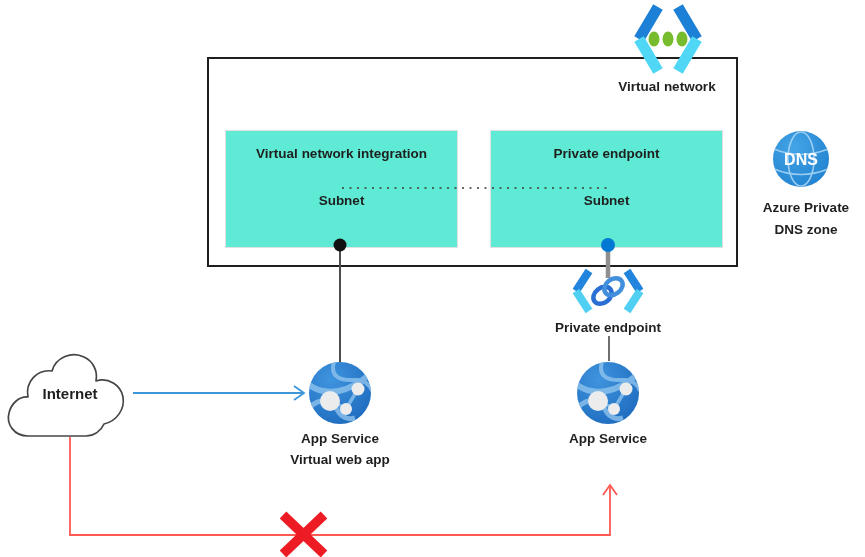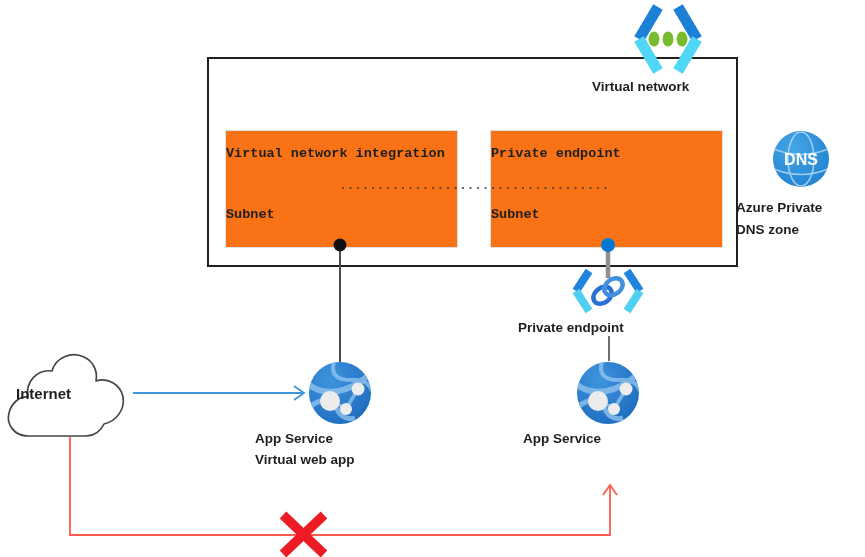--- a/index.html
+++ b/index.html
@@ -1,31 +1,31 @@
 <!DOCTYPE html>
 <html><head>
 <meta charset="utf-8">
 <style>
   html,body{margin:0;padding:0;background:#ffffff;}
   .canvas{
     position:relative;width:865px;height:557px;background:#ffffff;overflow:hidden;
     font-family:"Liberation Sans","DejaVu Sans",sans-serif;color:#1f1f1f;
   }
   .abs{position:absolute;}
-  .lbl{font-weight:700;font-size:13.5px;text-align:left;line-height:20px;color:#1f1f1f;}
+  .lbl{font-weight:700;font-size:13.5px;text-align:center;line-height:20px;color:#1f1f1f;}
   .vnet-box{
     left:207px;top:57px;width:531px;height:210px;
     background:#ffffff;border:2px solid #1f1f1f;box-sizing:border-box;z-index:1;
   }
   .subnet{
-    width:233px;height:118px;background:#f97316;border:1px solid #e0e0e0;
-    box-sizing:border-box;z-index:2;font-family:Liberation Mono, monospace;
+    width:233px;height:118px;background:#5eead4;border:1px solid #e0e0e0;
+    box-sizing:border-box;z-index:2;
   }
   .subnet .title{position:absolute;left:0;top:13px;width:100%;}
-  .subnet .name{position:absolute;left:0;top:74px;width:100%;}
+  .subnet .name{position:absolute;left:0;top:60px;width:100%;}
   .connectors{left:0;top:0;z-index:3;pointer-events:none;}
   .icon{z-index:4;}
   .txt{z-index:5;}
   .two-line span{display:block;}
 </style>
 </head>
 <body>
 
 <div class="canvas">
 

